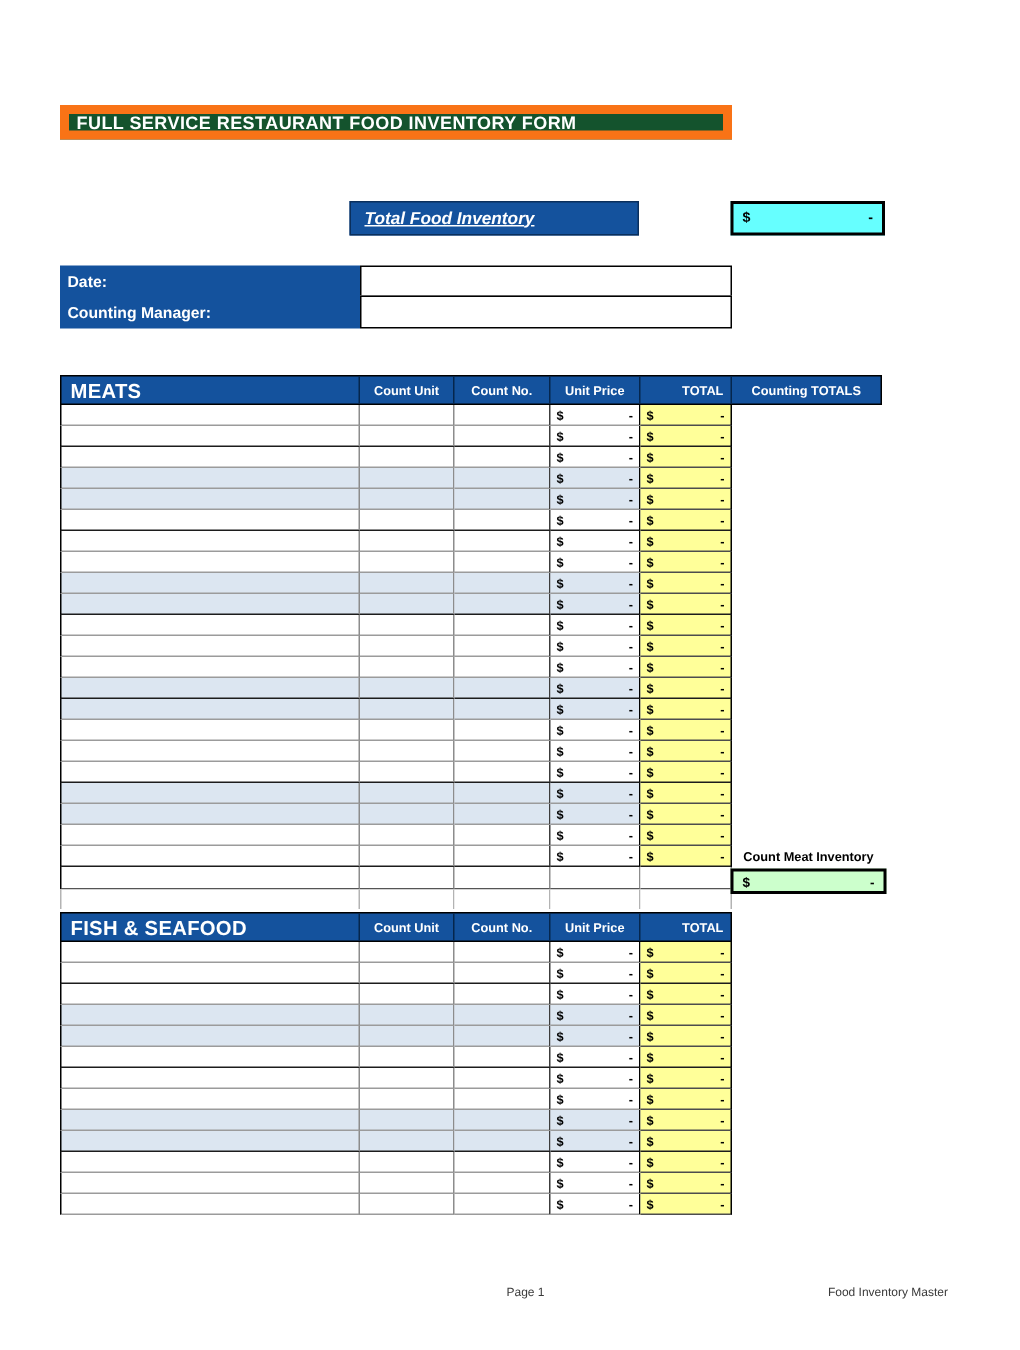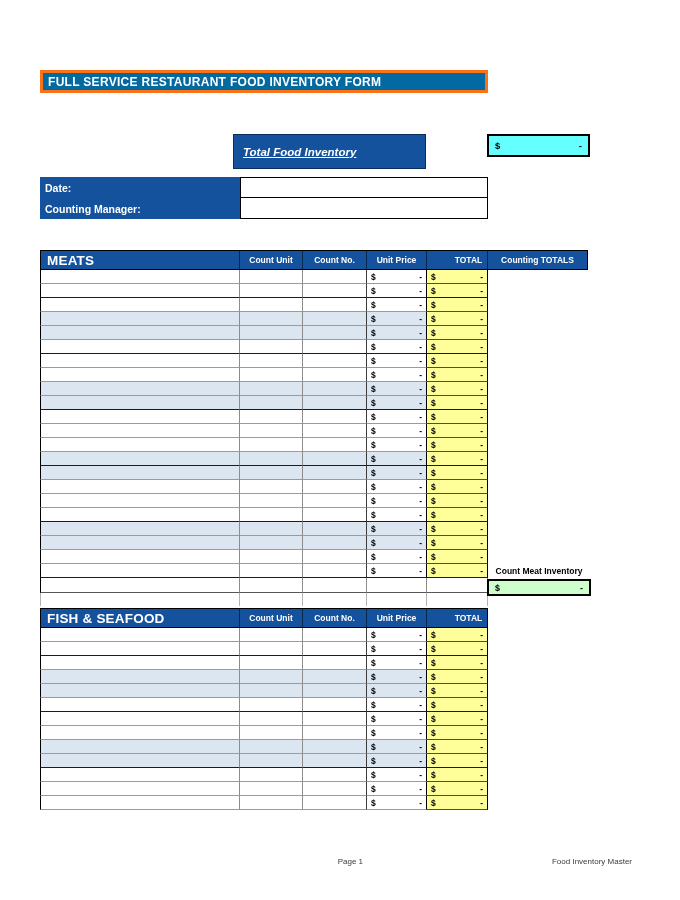--- a/index.html
+++ b/index.html
@@ -1,26 +1,26 @@
 <!DOCTYPE html>
 <html><head>
 <meta charset="utf-8">
 <style>
   html,body{margin:0;padding:0;background:#fff;}
   .canvas{position:relative;width:680px;height:900px;background:#ffffff;
           font-family:"Liberation Sans",sans-serif;overflow:hidden;}
 
   
   .title-bar{position:absolute;left:40px;top:70px;width:448px;height:23px;
-             background:#0369a1;border:3px solid #f97316;box-sizing:border-box;
+             background:#14532d;border:6px solid #f97316;box-sizing:border-box;
              display:flex;align-items:center;padding-left:5px;}
   .title-bar span{color:#fff;font-weight:bold;font-size:12px;letter-spacing:.3px;}
 
   
-  .tfi-bar{position:absolute;left:233px;top:134px;width:193px;height:35px;
+  .tfi-bar{position:absolute;left:233px;top:134px;width:193px;height:23px;
            background:#14529D;border:1px solid #0a2f5c;box-sizing:border-box;
            display:flex;align-items:center;padding-left:9px;}
   .tfi-bar span{color:#fff;font-weight:bold;font-style:italic;
                 text-decoration:underline;font-size:11.5px;}
   .sum-cell{position:absolute;box-sizing:border-box;border:2px solid #000;
             display:flex;justify-content:space-between;align-items:center;
             padding:0 6px;font-size:9.5px;font-weight:bold;color:#000;}
   .sum-cyan{left:487px;top:134px;width:103px;height:23px;background:#66FFFF;}
 
   

